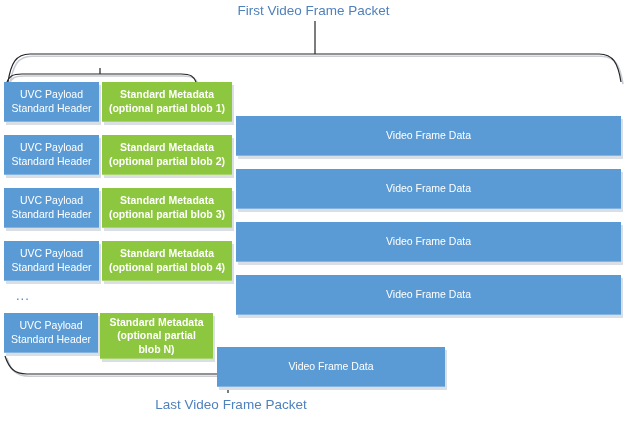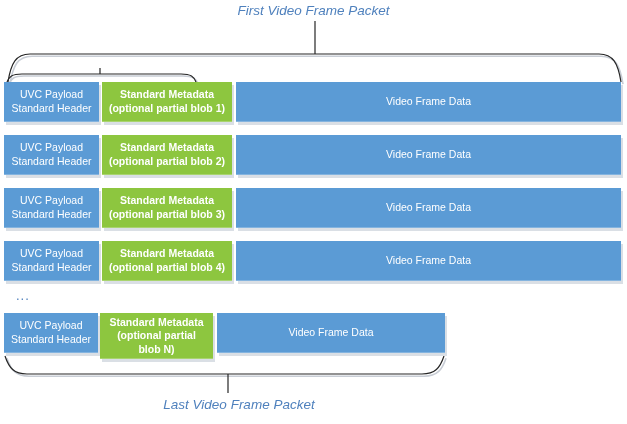--- a/index.html
+++ b/index.html
@@ -10,41 +10,41 @@
     font-family:"Liberation Sans", sans-serif;
     overflow:hidden;
   }
   .caption{
     position:absolute;
     color:var(--label-blue,#4f81bd);
     font-size:13.5px;
     line-height:1.15;
     white-space:nowrap;
   }
-  .caption.center{text-align:center;font-style:italic;}
+  .caption.center{text-align:center;}
   svg.overlay{position:absolute;left:0;top:0;pointer-events:none;}
   .brace-shadow{fill:none;stroke:#c8cdd5;stroke-width:1.6;}
   .brace-line{fill:none;stroke:#262626;stroke-width:1.2;}
   .row{position:absolute;left:0;width:627px;height:46px;}
   .block{
     position:absolute;
     top:0;height:40px;
     display:flex;align-items:center;justify-content:center;
     color:#fff;
     font-size:10.5px;
     line-height:1.3;
     text-align:center;
     white-space:pre-line;
     box-shadow:2px 3px 0 #dadfe5, inset 0 -1px 0 rgba(255,255,255,0.25);
   }
   .blue{background:var(--block-blue,#5b9bd5);}
   .green{background:var(--block-green,#8dc63f);font-weight:bold;}
   .hdr{left:4px;width:95px;}
   .meta{left:102px;width:130px;}
-  .vdata{left:236px;width:385px;}
+  .vdata{left:236px;width:385px;margin-top:34px;}
   .row-last .hdr{left:4px;width:94px;}
   .row-last .meta{left:100px;width:113px;height:46px;}
   .row-last .vdata{left:217px;width:228px;}
   .ellipsis{
     position:absolute;left:16px;top:288px;
     color:var(--label-blue,#4f81bd);
     font-size:13px;letter-spacing:1px;
   }
 </style>
 </head>
@@ -105,15 +105,15 @@
 
   <div class="row row-last" style="top:313px;">
     <div class="block blue hdr">UVC Payload
 Standard Header</div>
     <div class="block green meta">Standard Metadata
 (optional partial
 blob N)</div>
     <div class="block blue vdata">Video Frame Data</div>
   </div>
 
-  <div class="caption center" style="left:8px;top:397px;width:462px;">Last Video Frame Packet</div>
+  <div class="caption center" style="left:0;top:397px;width:462px;">Last Video Frame Packet</div>
 
 </div>
 
 </body></html>

